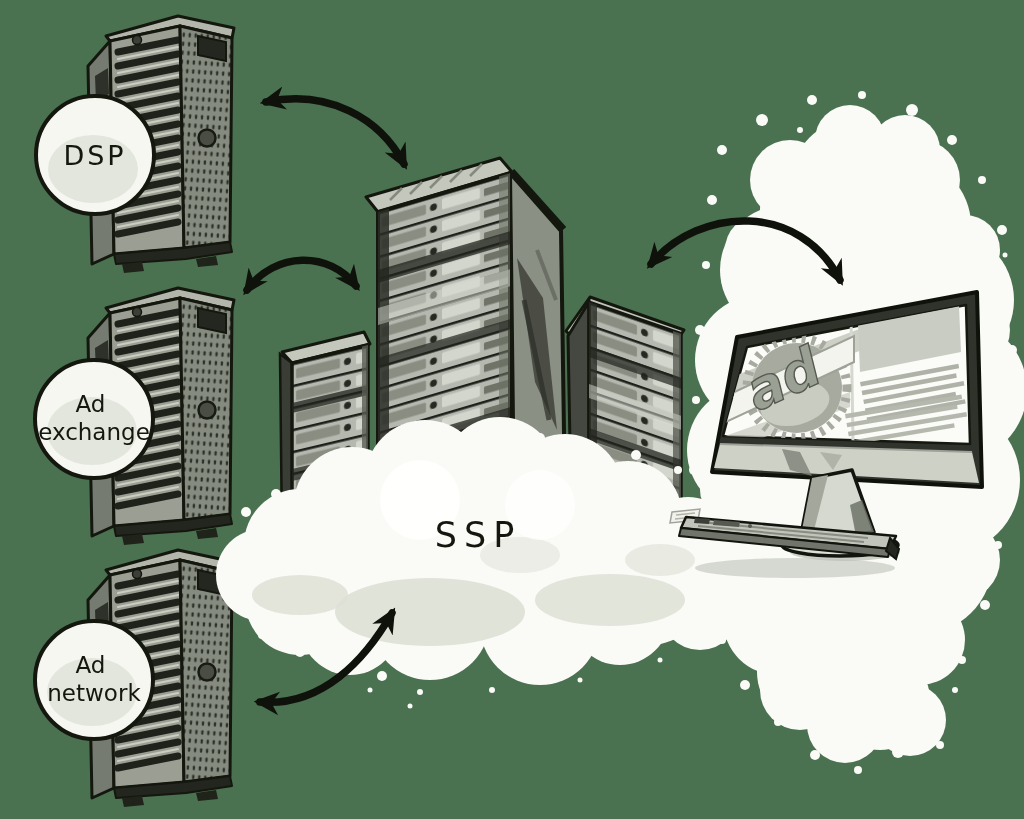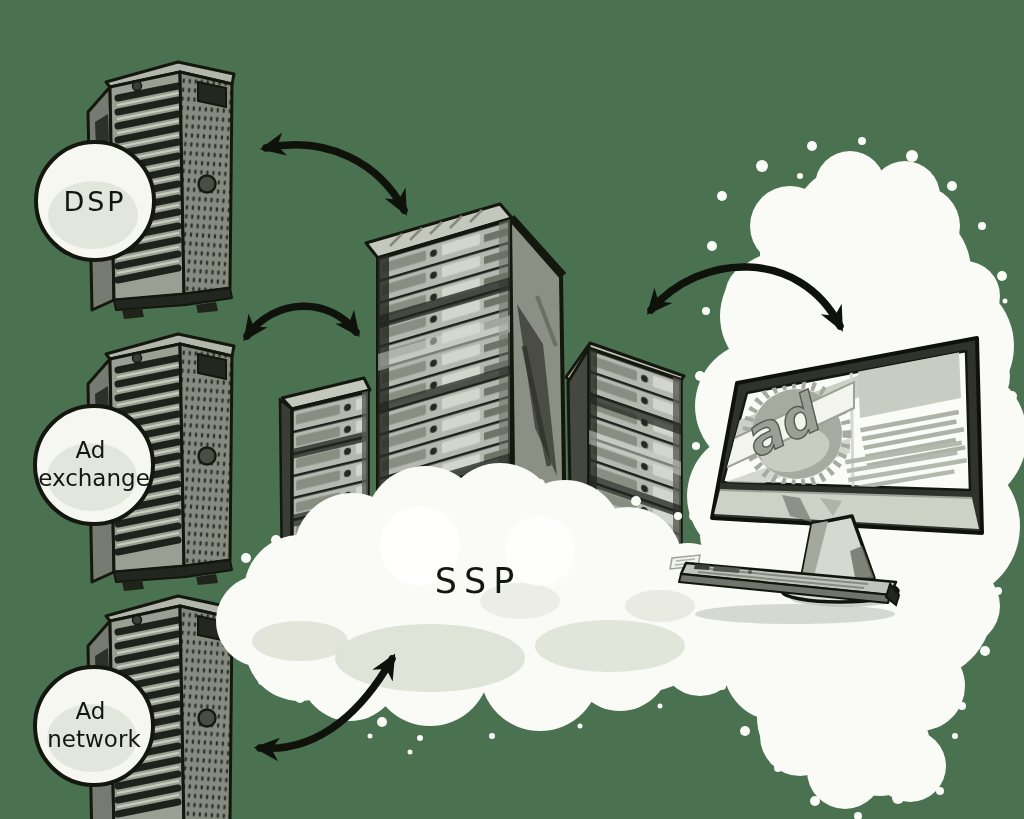--- a/index.html
+++ b/index.html
@@ -1,17 +1,17 @@
 <!DOCTYPE html>
 <html><head>
 <meta charset="utf-8">
 <style>
   html,body{margin:0;padding:0;}
   body{width:1024px;height:819px;overflow:hidden;background:#4a7150;}
-  .stage{position:relative;width:1024px;height:774px;margin-top:46px;}
+  .stage{position:relative;width:1024px;height:774px;}
   .stage svg{display:block;position:absolute;inset:0;}
   svg text{font-family:"DejaVu Sans","Liberation Sans",sans-serif;fill:#14170e;}
   .badge-label{font-size:23px;}
   .badge-label-big{font-size:27px;letter-spacing:3px;}
   .ssp-label{font-size:35px;letter-spacing:7px;}
   .ad-label{font-size:54px;font-style:italic;font-weight:bold;fill:#9ba094;stroke:#565a51;stroke-width:1.4px;}
 </style>
 </head>
 <body>
 

